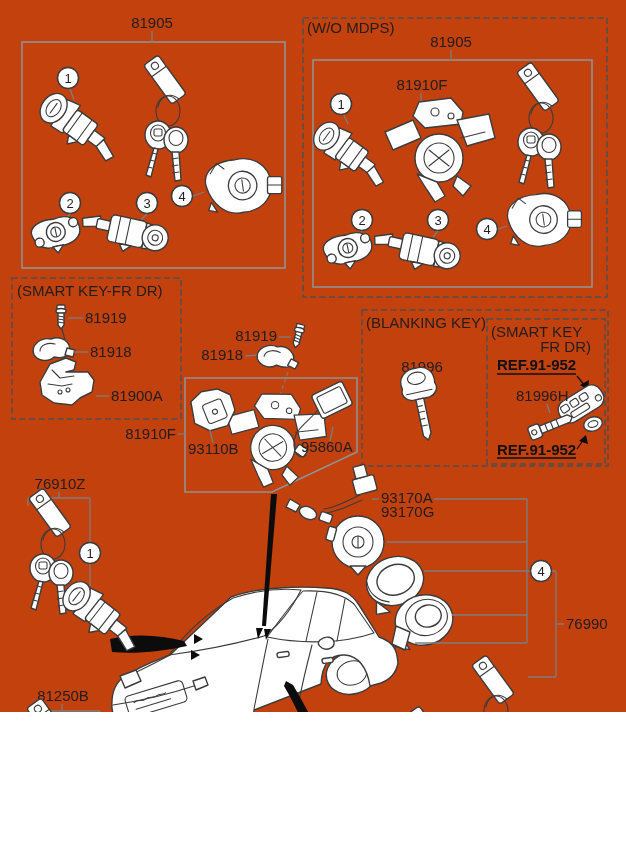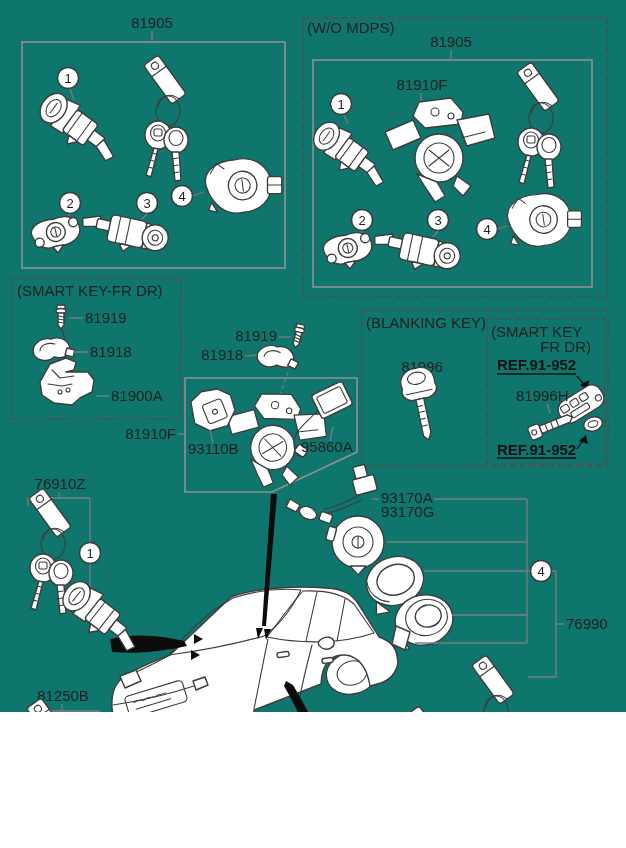--- a/index.html
+++ b/index.html
@@ -1,16 +1,16 @@
 <!DOCTYPE html>
 <html><head>
 <meta charset="utf-8">
 <style>
   html,body{margin:0;padding:0;background:#ffffff;}
-  #stage{position:relative;width:626px;height:712px;background:#0f766e;overflow:hidden;
+  #stage{position:relative;width:626px;height:712px;background:#c2410c;overflow:hidden;
          font-family:"Liberation Sans",sans-serif;}
   svg{display:block;}
   svg text{font-family:"Liberation Sans",sans-serif;fill:#1f1f1f;}
   .lbl{font-size:15px;}
   .ttl{font-size:15px;}
   .num{font-size:13px;}
   .ref{font-size:15px;font-weight:bold;fill:#111;}
   .part{fill:#ffffff;stroke:#3c3c3c;stroke-width:1.4;stroke-linejoin:round;stroke-linecap:round;}
   .partline{fill:none;stroke:#3c3c3c;stroke-width:1.1;stroke-linejoin:round;stroke-linecap:round;}
   .boxsolid{fill:none;stroke:#919191;stroke-width:1.6;}

